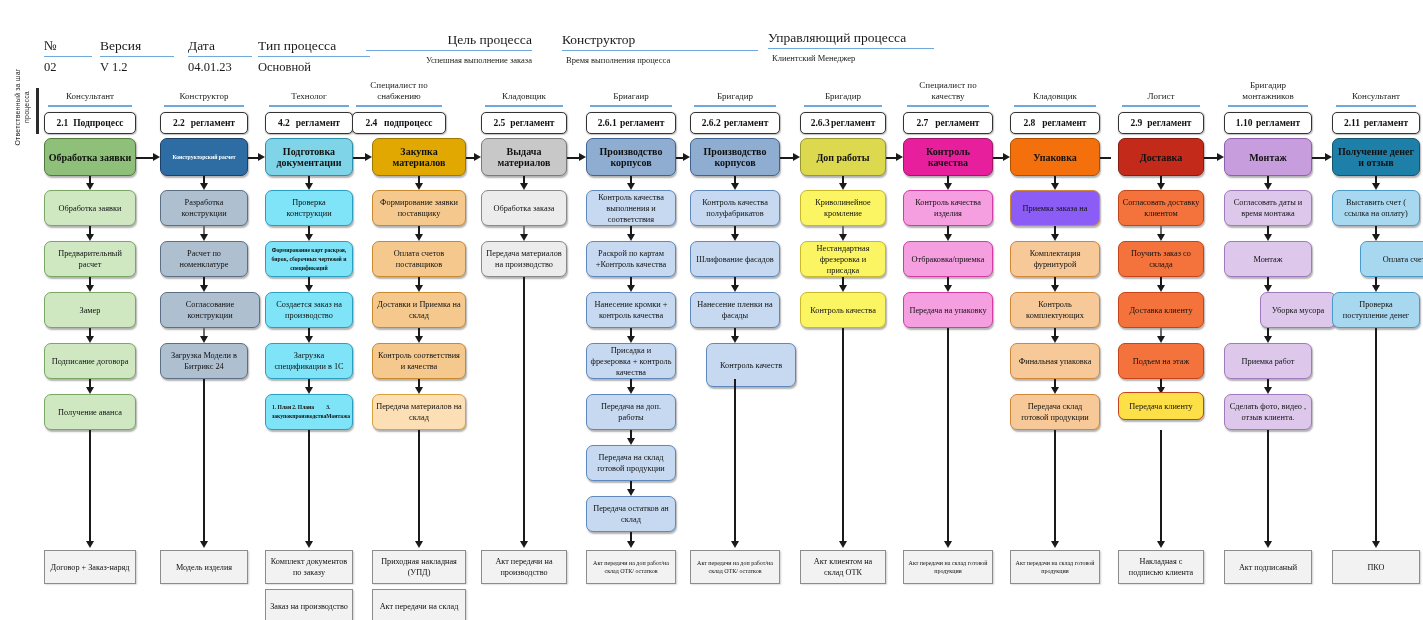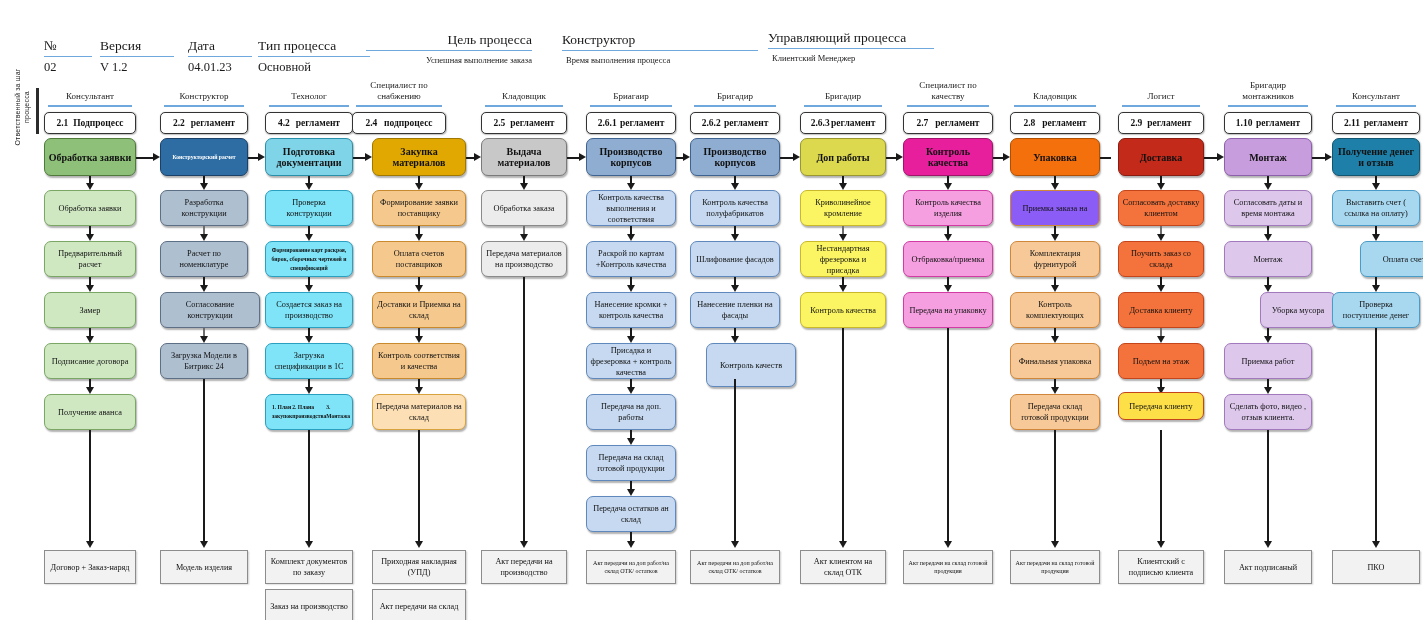--- a/index.html
+++ b/index.html
@@ -488,21 +488,21 @@
       <div class="arrow-d" style="left: 1156.5px; top: 285px;"></div>
       <div class="node step" style="left: 1118px; top: 292px; width: 86px; height: 36px; background: rgb(244, 115, 60); border: 1.3px solid rgb(196, 69, 26);">Доставка клиенту</div>
       <div class="vline grey" style="left: 1160.25px; top: 328px; height: 9px;"></div>
       <div class="arrow-d" style="left: 1156.5px; top: 336px;"></div>
       <div class="node step" style="left: 1118px; top: 343px; width: 86px; height: 36px; background: rgb(244, 115, 60); border: 1.3px solid rgb(196, 69, 26);">Подъем на этаж</div>
       <div class="vline" style="left: 1160.25px; top: 379px; height: 9px;"></div>
       <div class="arrow-d" style="left: 1156.5px; top: 387px;"></div>
       <div class="node step" style="left: 1118px; top: 392px; width: 86px; height: 28px; background: #fde047; border: 1.3px solid rgb(196, 69, 26);">Передача клиенту</div>
       <div class="vline" style="left: 1160.25px; top: 430px; height: 112px;"></div>
       <div class="arrow-d" style="left: 1156.5px; top: 541px;"></div>
-      <div class="node doc" style="left: 1118px; top: 550px; width: 86px; height: 34px;">Клиентский с подписью клиента</div>
+      <div class="node doc" style="left: 1118px; top: 550px; width: 86px; height: 34px;">Накладная с подписью клиента</div>
       <div class="col" style="left: 1224px; width: 88px;">
         <div class="col-head">Бригадир монтажников</div>
         <div class="col-rule" style="border-bottom-color: rgb(111, 168, 220);"></div>
         <div class="reg-box">
           <span>1.10</span>
           <span>регламент</span>
         </div>
       </div>
       <div class="node head" style="left: 1224px; top: 138px; width: 88px; height: 38px; background: rgb(200, 157, 221); border: 1.3px solid rgb(142, 95, 171);">Монтаж</div>
       <div class="hline" style="left: 1312px; top: 157px; width: 13px;"></div>

